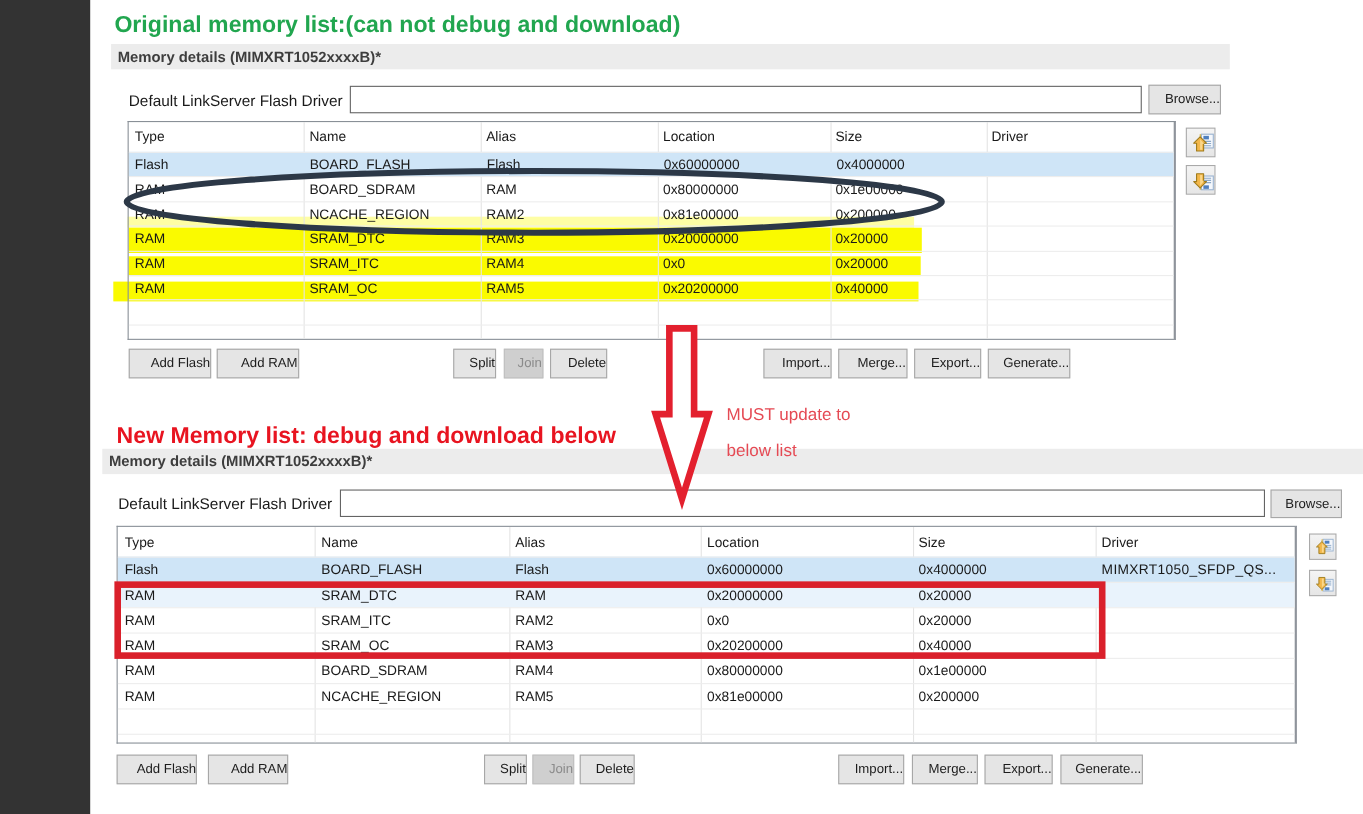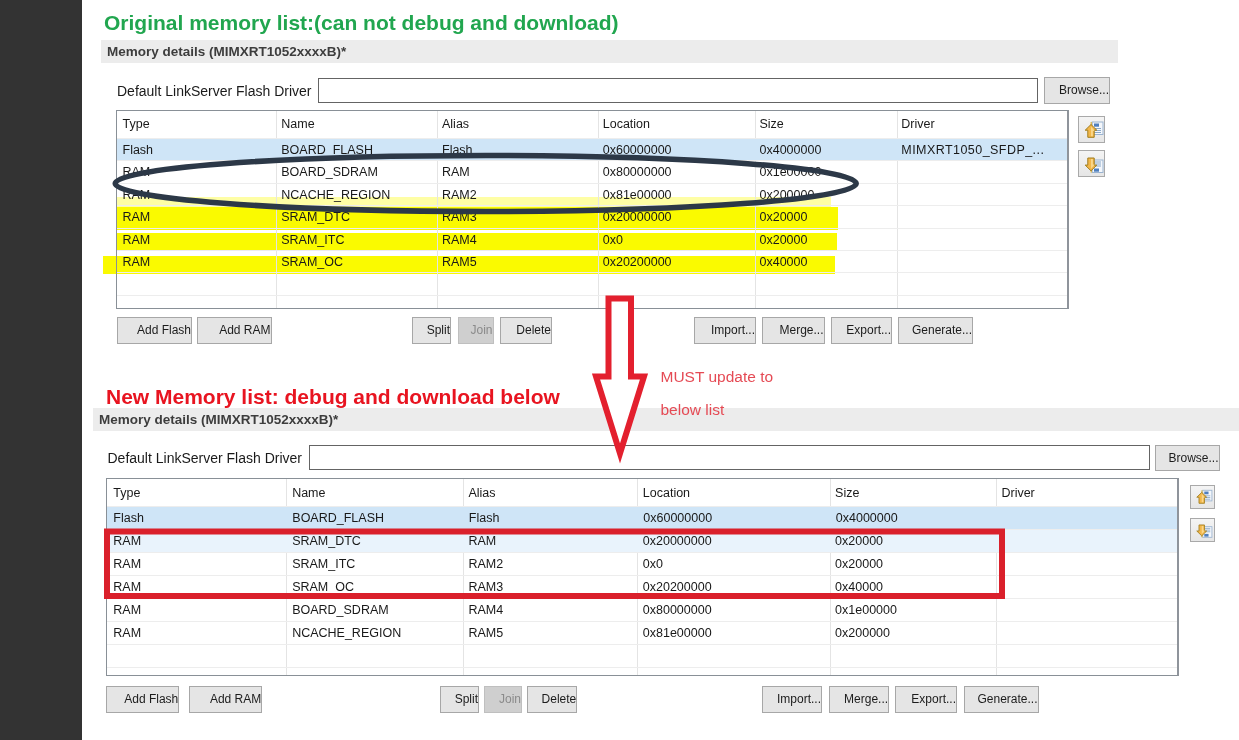--- a/index.html
+++ b/index.html
@@ -52,21 +52,20 @@
       <span style="width:157px">Location</span>
       <span style="width:142px">Size</span>
       <span style="width:172px">Driver</span>
     </div>
   <div class="trow" style="top:27.5px;height:22.4px;line-height:25.8px;background:#cfe5f7;">
       <span style="width:159px">Flash</span>
       <span style="width:161px">BOARD_FLASH</span>
       <span style="width:161px">Flash</span>
       <span style="width:157px">0x60000000</span>
       <span style="width:142px">0x4000000</span>
-      <span style="width:172px;letter-spacing:0.45px">MIMXRT1050_SFDP_...</span>
     </div>
   <div class="hline" style="top:27.5px"></div>
   <div class="trow" style="top:49.9px;height:22.4px;line-height:25.8px;">
       <span style="width:159px">RAM</span>
       <span style="width:161px">BOARD_SDRAM</span>
       <span style="width:161px">RAM</span>
       <span style="width:157px">0x80000000</span>
       <span style="width:142px">0x1e00000</span>
       <span style="width:172px"></span>
     </div>
@@ -177,20 +176,21 @@
       <span style="width:192.5px">Location</span>
       <span style="width:166.5px">Size</span>
       <span style="width:182px">Driver</span>
     </div>
   <div class="trow" style="top:27px;height:23px;line-height:25.8px;background:#cfe5f7;">
       <span style="width:179px">Flash</span>
       <span style="width:176.5px">BOARD_FLASH</span>
       <span style="width:174.5px">Flash</span>
       <span style="width:192.5px">0x60000000</span>
       <span style="width:166.5px">0x4000000</span>
+      <span style="width:182px;letter-spacing:0.3px">MIMXRT1050_SFDP_QS...</span>
     </div>
   <div class="hline" style="top:27px"></div>
   <div class="trow" style="top:50px;height:23px;line-height:25.8px;background:#e9f3fc;">
       <span style="width:179px">RAM</span>
       <span style="width:176.5px">SRAM_DTC</span>
       <span style="width:174.5px">RAM</span>
       <span style="width:192.5px">0x20000000</span>
       <span style="width:166.5px">0x20000</span>
       <span style="width:182px"></span>
     </div>

